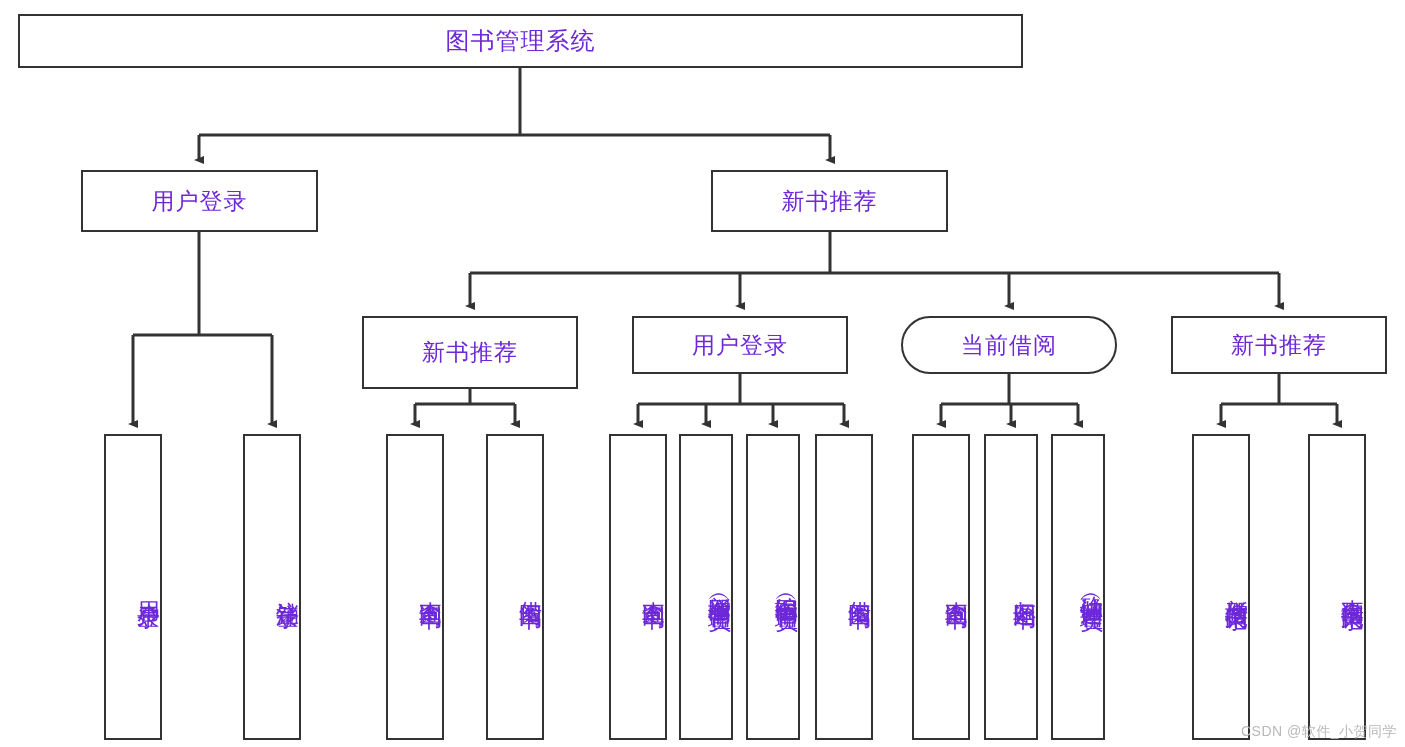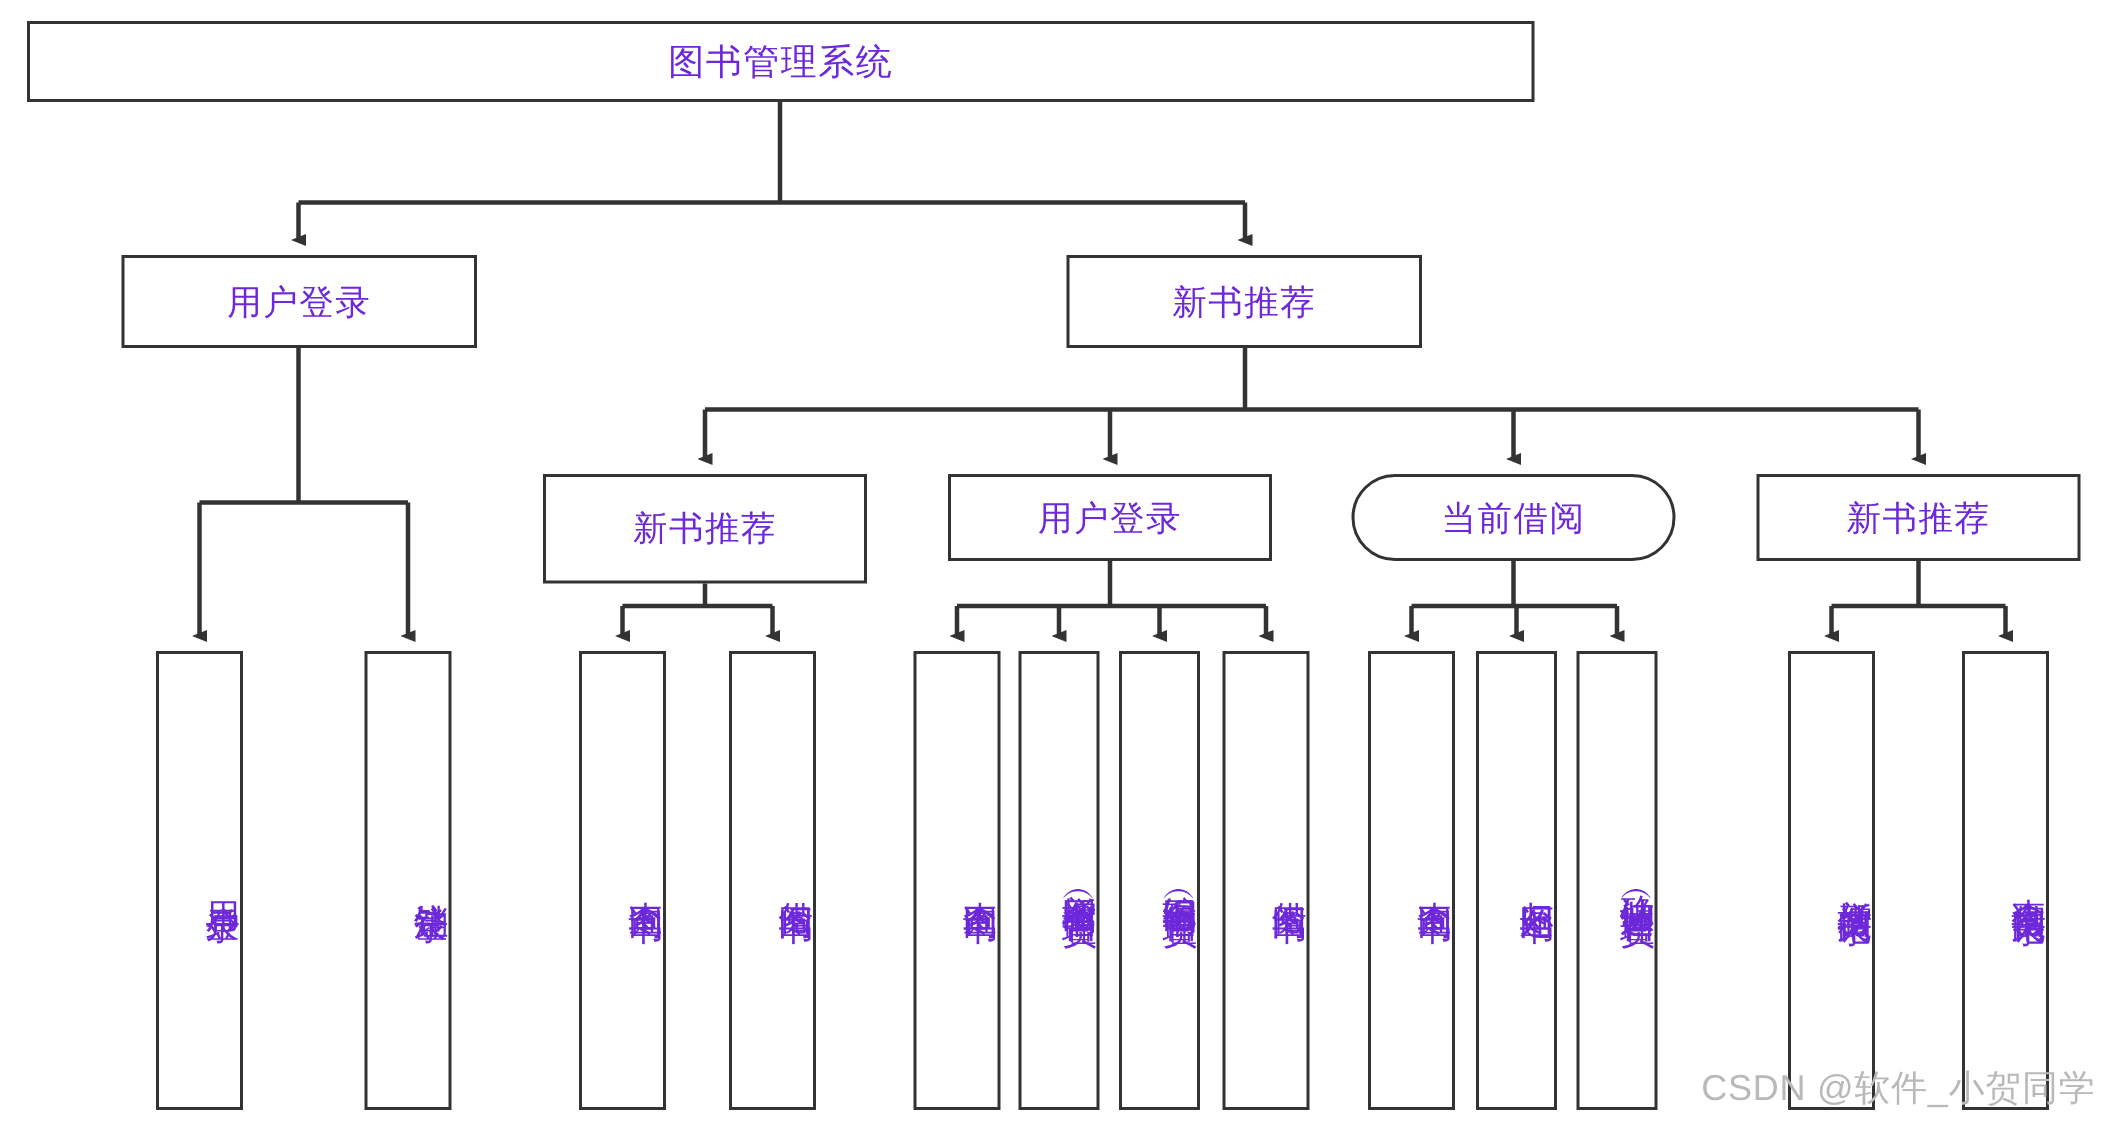--- a/index.html
+++ b/index.html
@@ -55,21 +55,21 @@
     display: block;
     white-space: nowrap;
   }
   .node.root {
     font-size: 24px;
   }
   #watermark {
     position: absolute;
     right: 8px;
     bottom: 6px;
-    font-size: 24px;
+    font-size: 14px;
     color: #b9b9b9;
     letter-spacing: 0.5px;
     white-space: nowrap;
   }
 </style>
 </head>
 <body>
 
 <div id="canvas">
 

